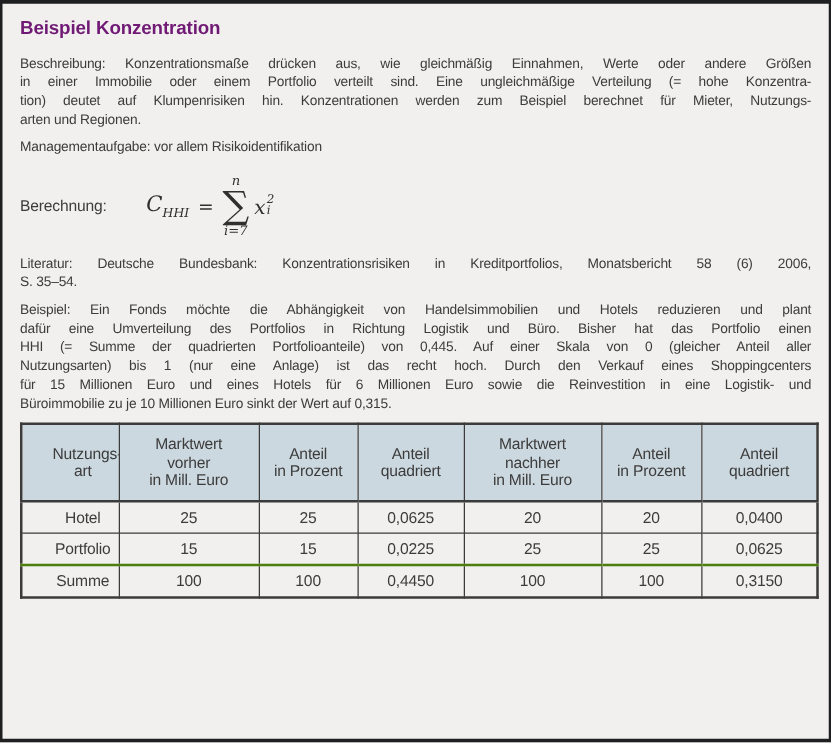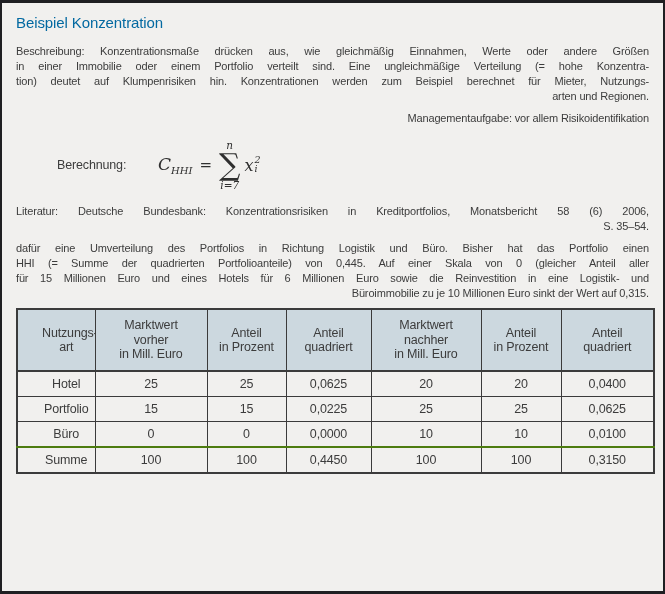--- a/index.html
+++ b/index.html
@@ -13,49 +13,48 @@
     border-right: 2px solid #1f1f22;
     border-top: 3px solid #1f1f22;
     border-bottom: 3px solid #1f1f22;
     padding: 11px 14px 0 14px;
     font-family: "Liberation Sans", "DejaVu Sans", sans-serif;
     color: #3c3c3c;
     overflow: hidden;
   }
   .title {
     font-size: 15px;
-    font-weight: normal;
+    font-weight: bold;
     letter-spacing: -0.1px;
     margin: 0 0 13px 0;
-    color: #0369a1;
+    color: #701a75;
   }
   .para { margin: 0 0 7px 0; }
   .line {
     font-size: 11px;
     line-height: 15px;
     letter-spacing: -0.15px;
     text-align: justify;
     text-align-last: justify;
     white-space: normal;
   }
-  .line.last { text-align-last: auto; text-align: right; }
+  .line.last { text-align-last: auto; text-align: left; }
 
   
   .formula-row {
     display: flex;
     align-items: center;
     margin: 10px 0 10px 0;
     height: 58px;
   }
   .f-label {
     font-size: 12.5px;
     letter-spacing: -0.15px;
     width: 101px;
     flex: 0 0 auto;
-    margin-left: 41px;
   }
   .f-math {
     display: inline-flex;
     align-items: center;
     font-family: "DejaVu Serif", "Liberation Serif", serif;
     font-style: italic;
     color: #2f2f2f;
   }
   .f-chhi { font-size: 17px; }
   .f-chhi sub { font-size: 10px; font-style: italic; }
@@ -156,22 +155,24 @@
       </span>
     </span>
   </div>
 
   <div class="para">
     <div class="line">Literatur: Deutsche Bundesbank: Konzentrationsrisiken in Kreditportfolios, Monatsbericht 58 (6) 2006,</div>
     <div class="line last">S. 35–54.</div>
   </div>
 
   <div class="para">
+    <div class="line">Beispiel: Ein Fonds möchte die Abhängigkeit von Handelsimmobilien und Hotels reduzieren und plant</div>
     <div class="line">dafür eine Umverteilung des Portfolios in Richtung Logistik und Büro. Bisher hat das Portfolio einen</div>
     <div class="line">HHI (= Summe der quadrierten Portfolioanteile) von 0,445. Auf einer Skala von 0 (gleicher Anteil aller</div>
+    <div class="line">Nutzungsarten) bis 1 (nur eine Anlage) ist das recht hoch. Durch den Verkauf eines Shoppingcenters</div>
     <div class="line">für 15 Millionen Euro und eines Hotels für 6 Millionen Euro sowie die Reinvestition in eine Logistik- und</div>
     <div class="line last">Büroimmobilie zu je 10 Millionen Euro sinkt der Wert auf 0,315.</div>
   </div>
 
   <table class="data">
     <colgroup>
       <col style="width:78px">
         <col style="width:112px">
         <col style="width:79px">
         <col style="width:85px">
@@ -211,29 +212,20 @@
       </tr>
       <tr>
         <td class="c0">Portfolio</td>
         <td>15</td>
         <td>15</td>
         <td>0,0225</td>
         <td>25</td>
         <td>25</td>
         <td>0,0625</td>
       </tr>
-      <tr>
-        <td class="c0">Büro</td>
-        <td>0</td>
-        <td>0</td>
-        <td>0,0000</td>
-        <td>10</td>
-        <td>10</td>
-        <td>0,0100</td>
-      </tr>
       <tr class="summe">
         <td class="c0">Summe</td>
         <td>100</td>
         <td>100</td>
         <td>0,4450</td>
         <td>100</td>
         <td>100</td>
         <td>0,3150</td>
       </tr>
     </tbody>

